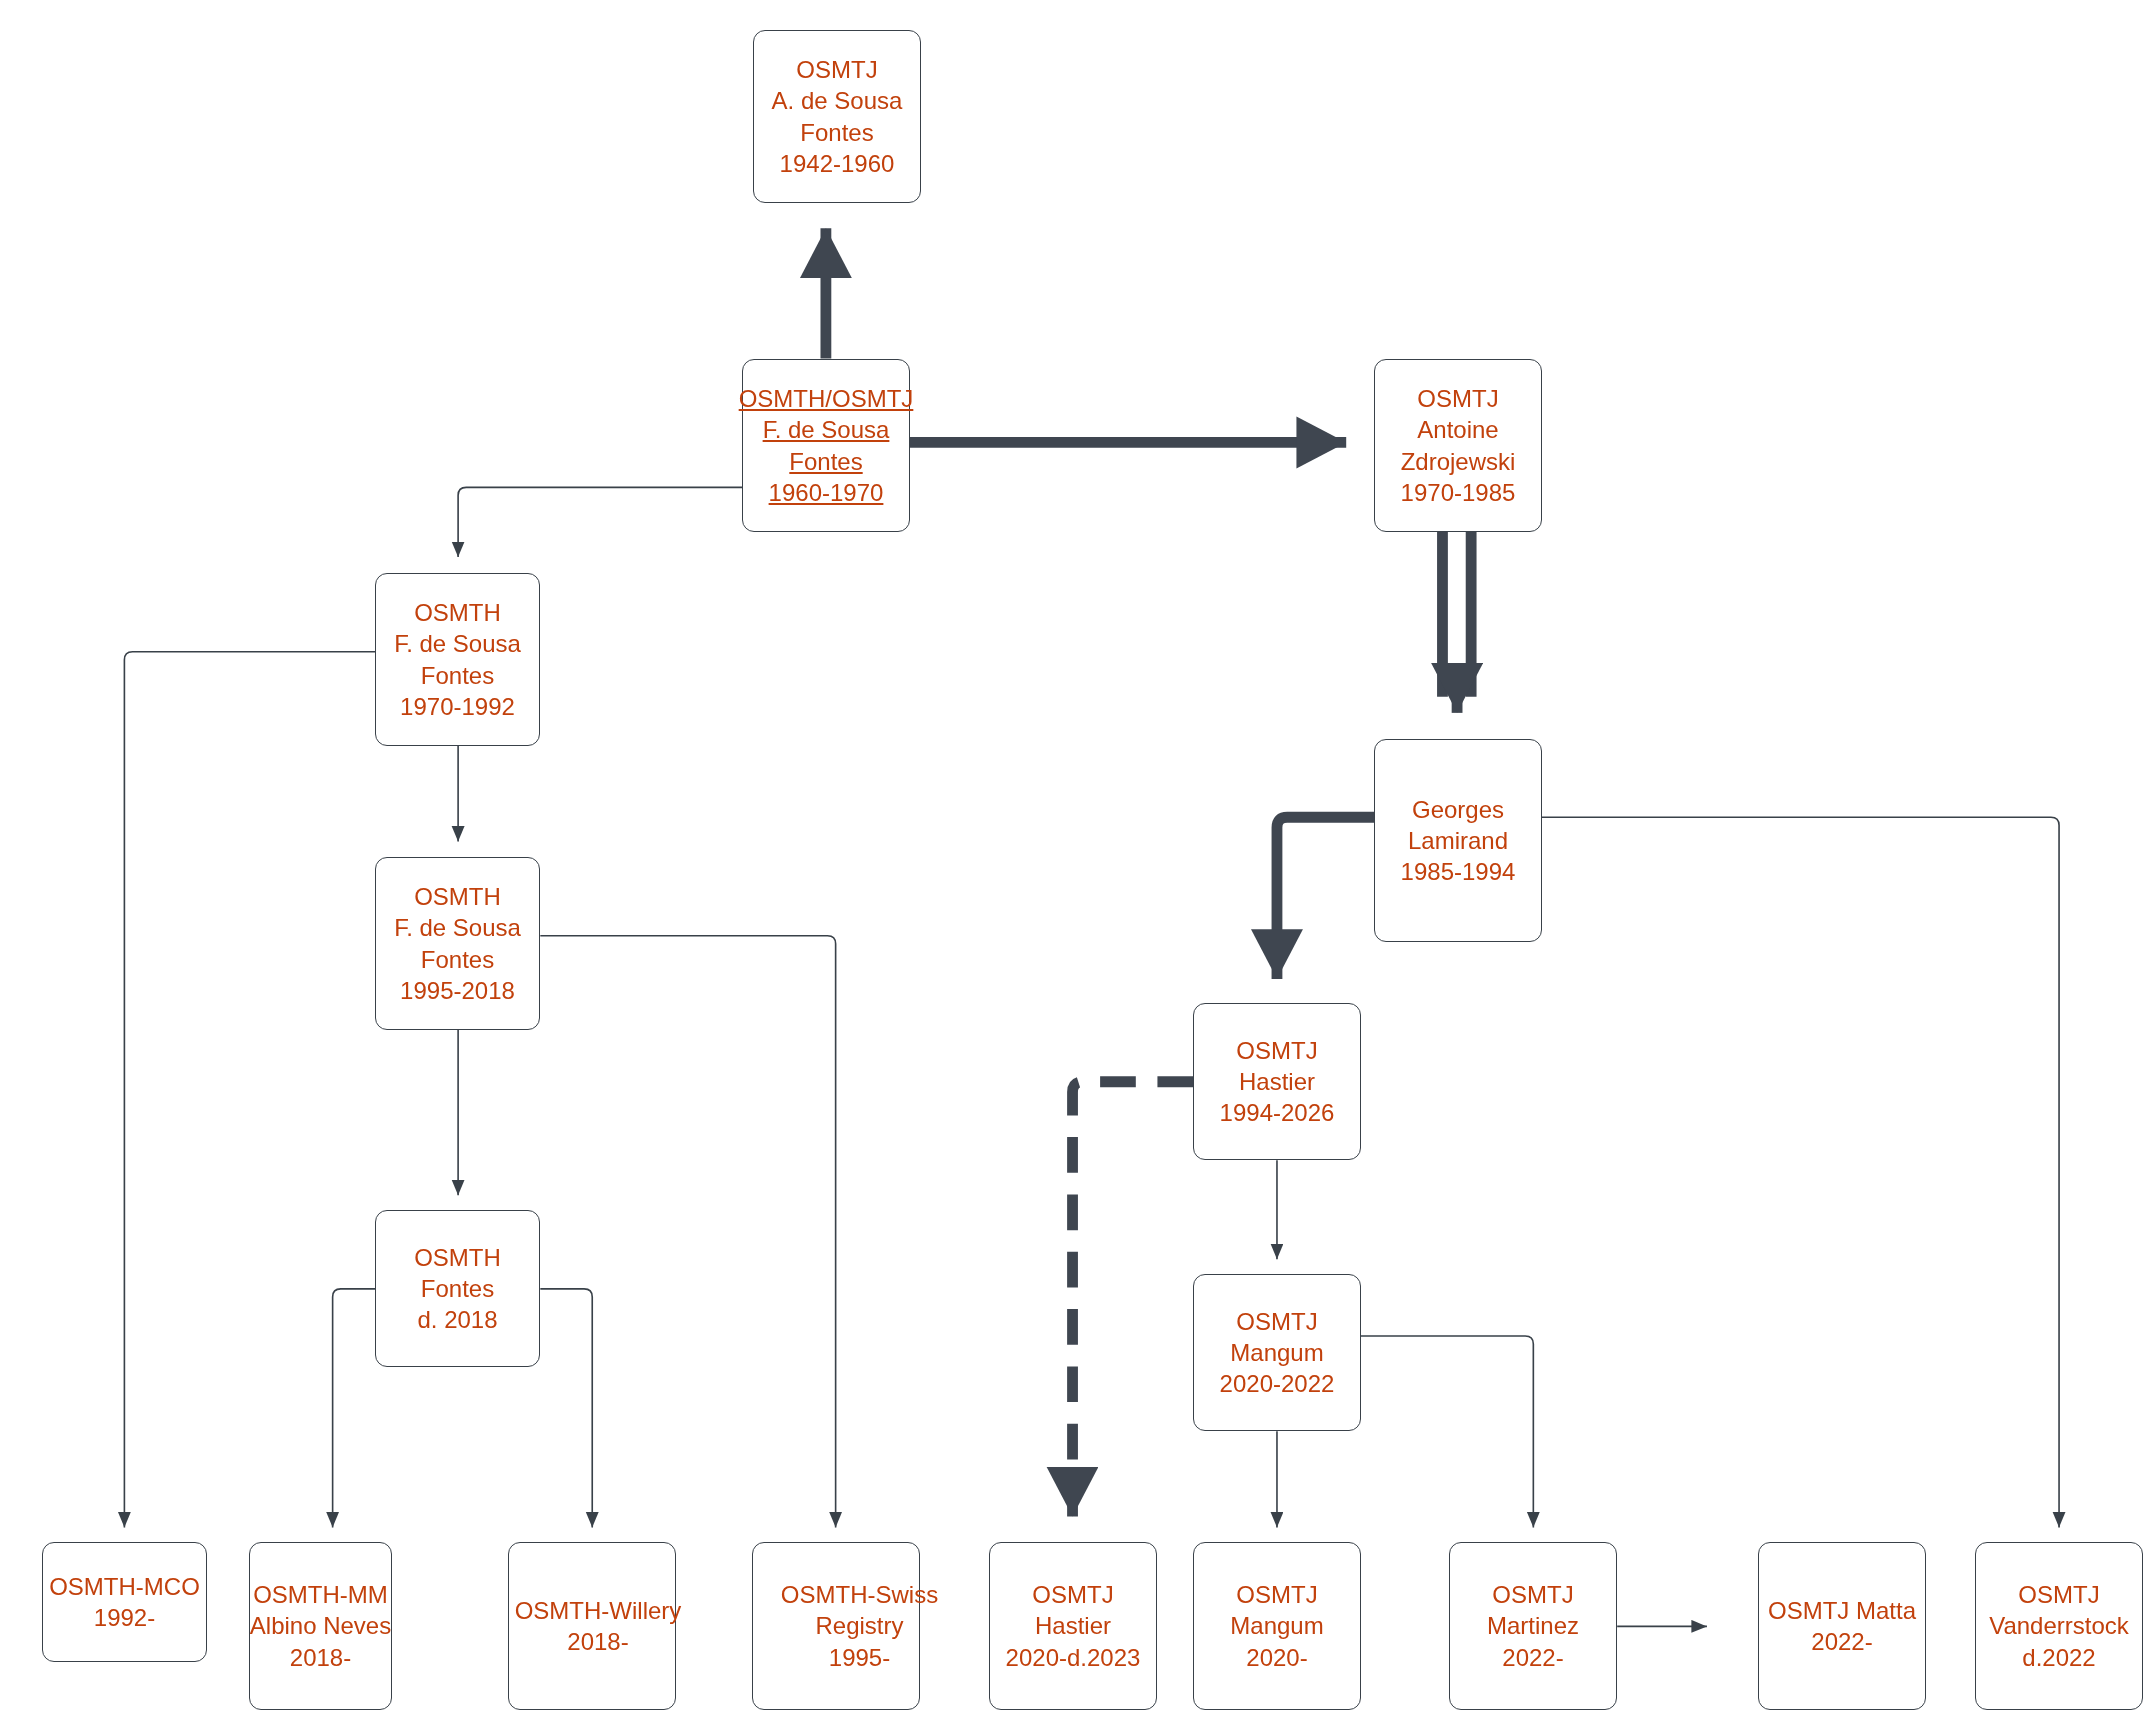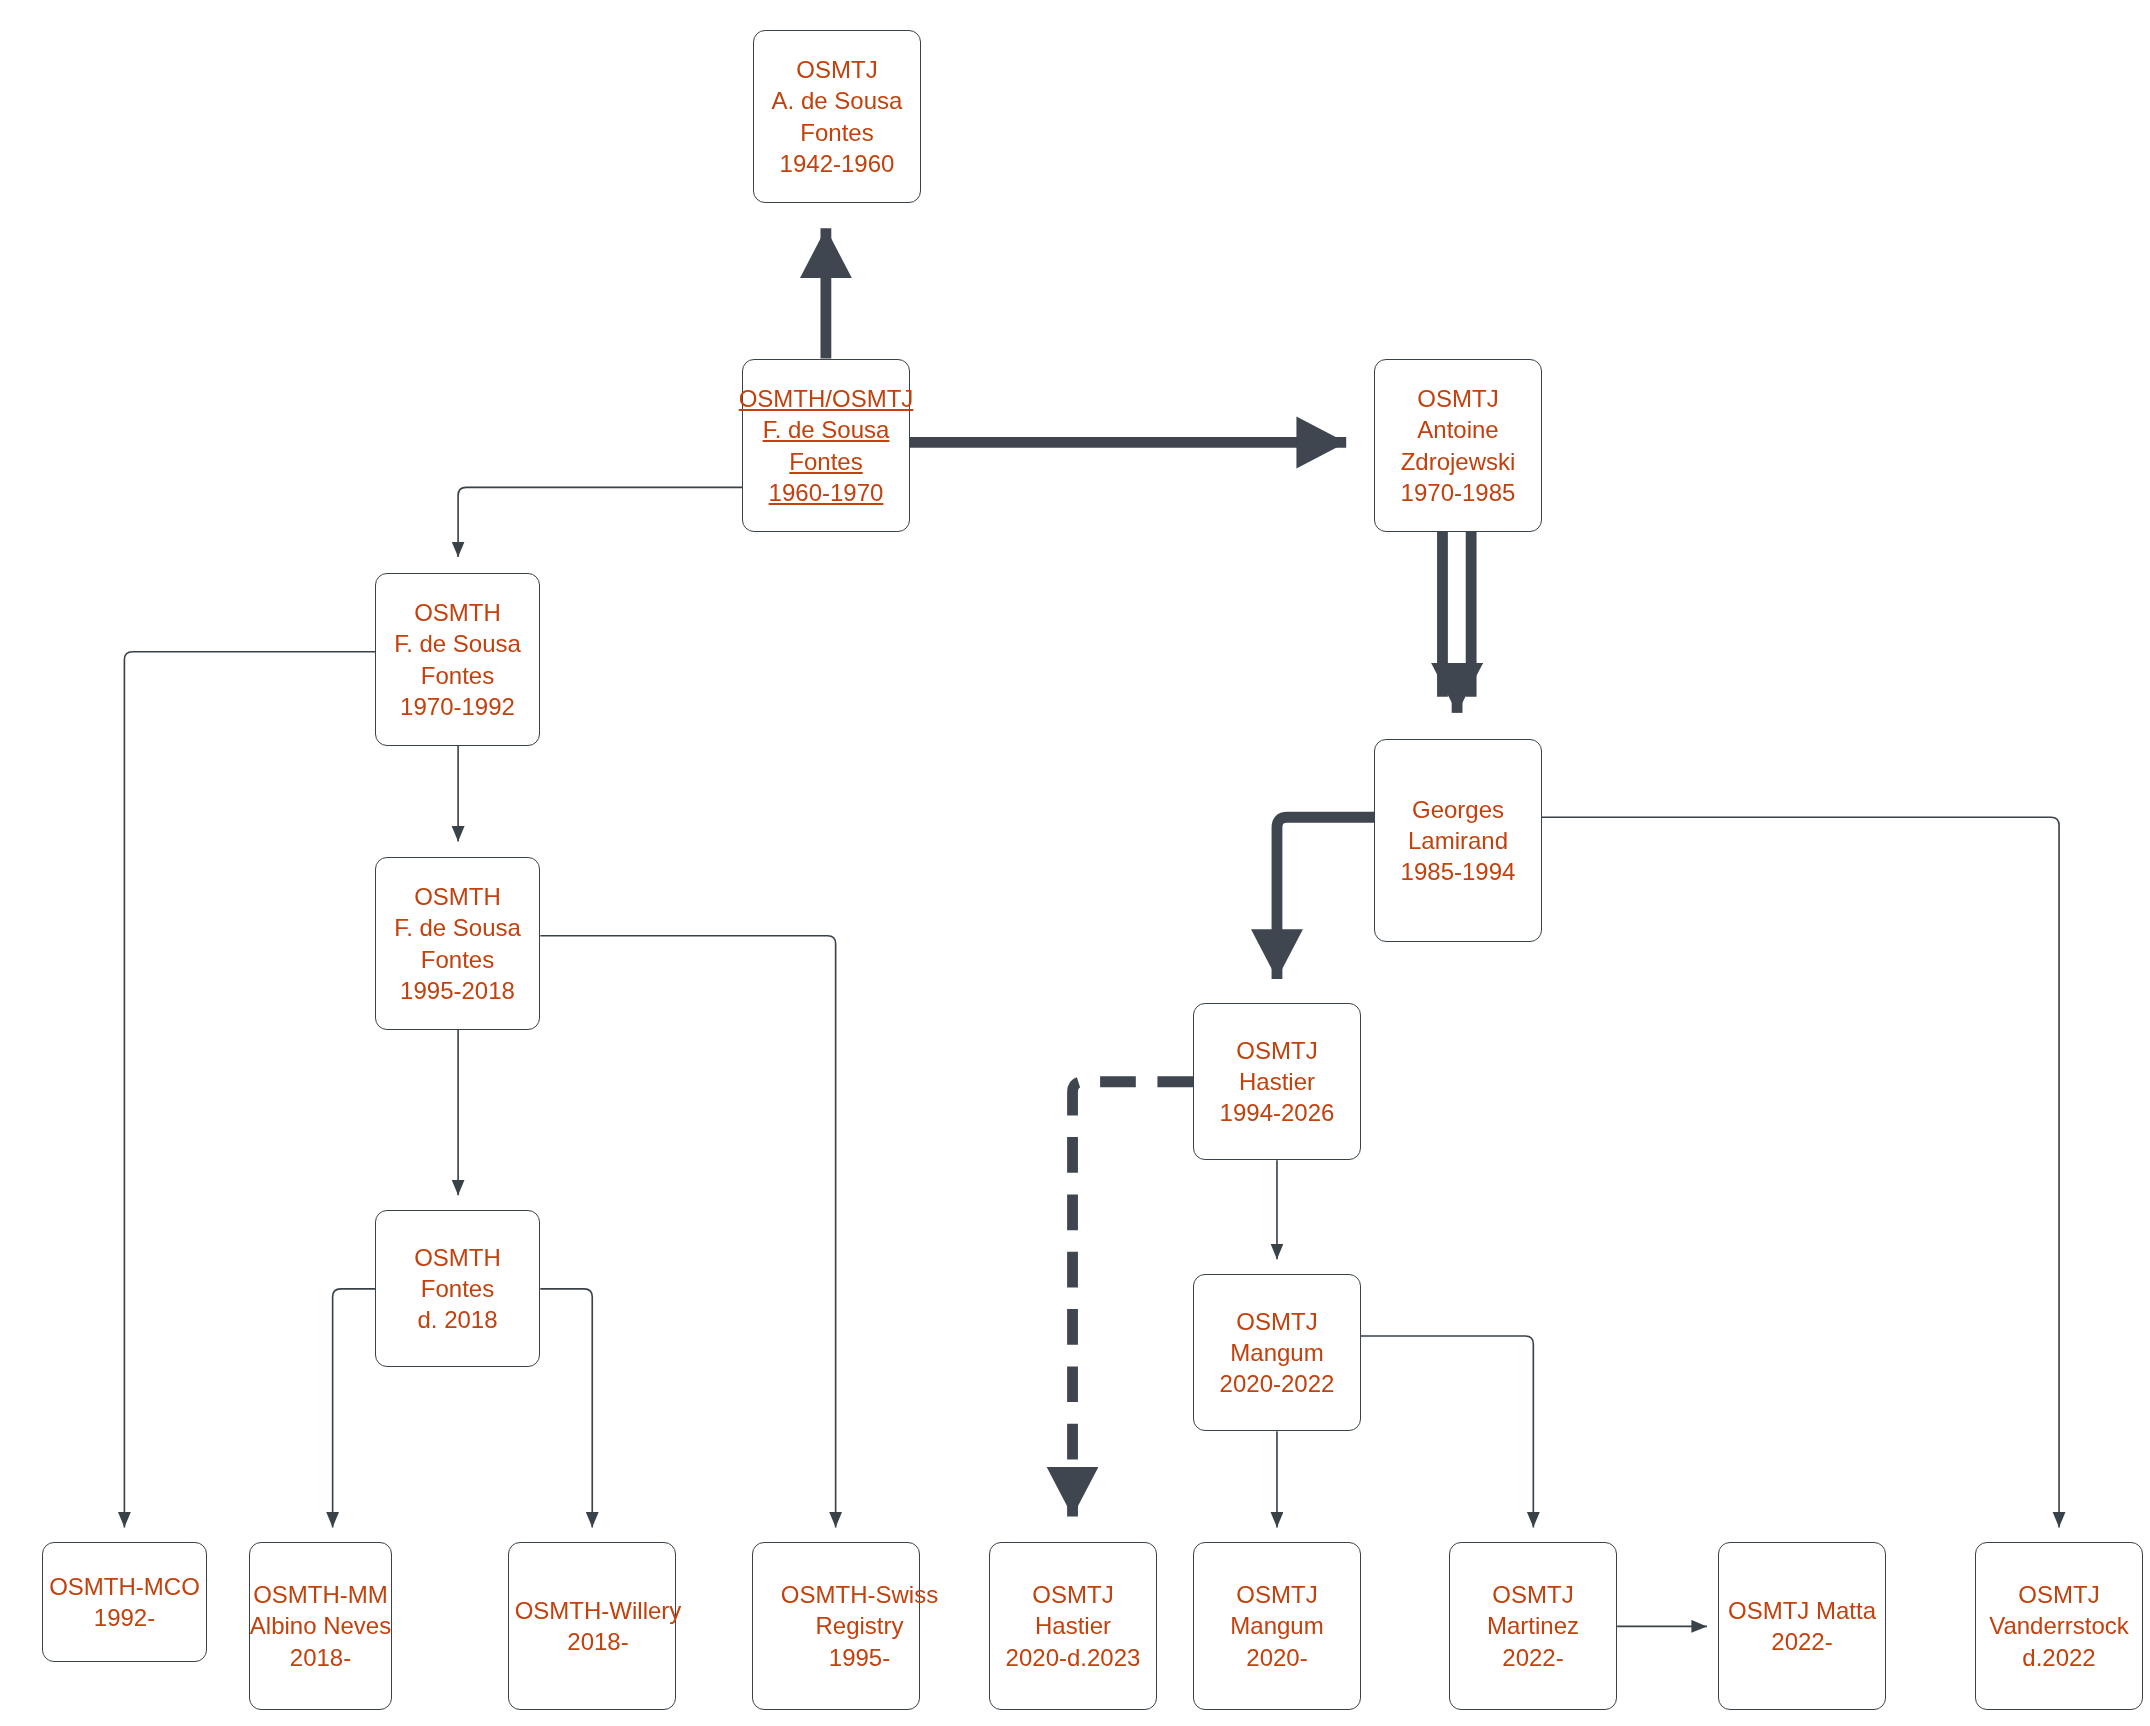--- a/index.html
+++ b/index.html
@@ -189,21 +189,21 @@
         <span class="lbl">2020-</span>
       </div>
     </div>
   <div class="node" style="left: 1449px; top: 1542px; width: 168px; height: 168px;">
       <div>
         <span class="lbl">OSMTJ</span>
         <span class="lbl">Martinez</span>
         <span class="lbl">2022-</span>
       </div>
     </div>
-  <div class="node" style="left: 1718px; top: 1542px; width: 168px; height: 168px;">
+  <div class="node" style="left: 1758px; top: 1542px; width: 168px; height: 168px;">
       <div>
         <span class="lbl">OSMTJ Matta</span>
         <span class="lbl">2022-</span>
       </div>
     </div>
   <div class="node" style="left: 1975px; top: 1542px; width: 168px; height: 168px;">
       <div>
         <span class="lbl">OSMTJ</span>
         <span class="lbl">Vanderrstock</span>
         <span class="lbl">d.2022</span>

